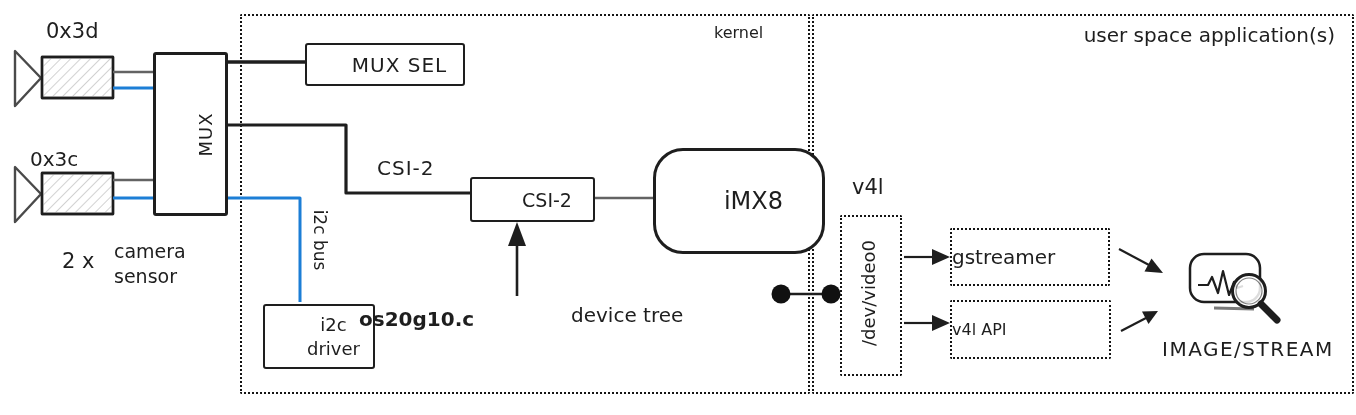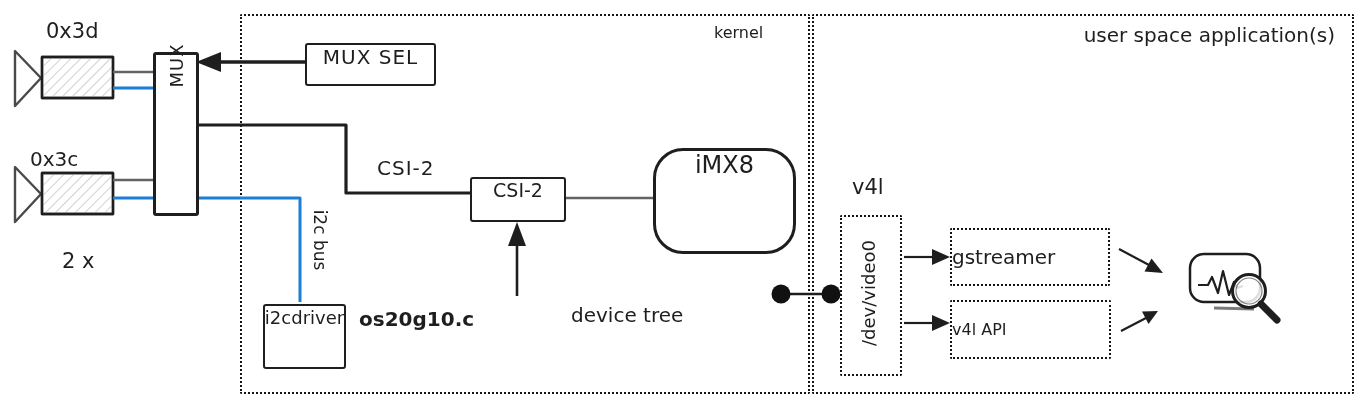--- a/index.html
+++ b/index.html
@@ -9,27 +9,27 @@
   }
   
   .region{position:absolute;border:2.5px dotted #141414;border-radius:2px;background:transparent;z-index:0;}
   .region-kernel{left:240px;top:14px;width:566px;height:376px;}
   .region-user{left:812px;top:14px;width:538px;height:376px;}
 
   svg.wires{position:absolute;left:0;top:0;z-index:1;}
 
   
   .box{position:absolute;background:#ffffff;border:2.5px solid #1e1e1e;border-radius:3px;
-       display:flex;align-items:flex-start;justify-content:center;z-index:2;}
+       display:flex;align-items:center;justify-content:center;z-index:2;padding-left:29px;}
   .box-mux{left:153px;top:52px;width:40px;height:158px;border-width:3px;}
   .box-muxsel{left:305px;top:43px;width:127px;height:39px;font-size:20px;letter-spacing:1px;}
   .box-csi2{left:470px;top:177px;width:92px;height:41px;font-size:19px;}
   .box-imx8{left:653px;top:148px;width:137px;height:100px;border-radius:30px;border-width:3px;font-size:24px;}
   .box-dst{left:473px;top:300px;width:90px;height:58px;font-size:21px;letter-spacing:1px;}
-  .box-i2cdrv{left:263px;top:304px;width:79px;height:61px;font-size:18px;line-height:24px;text-align:center;flex-direction:row;}
+  .box-i2cdrv{left:263px;top:304px;width:79px;height:61px;font-size:18px;line-height:24px;text-align:center;flex-direction:column;}
 
   
   .dashed{position:absolute;background:transparent;border:2.5px dotted #141414;border-radius:2px;
           display:flex;align-items:center;justify-content:flex-start;z-index:2;}
   .dashed-video0{left:840px;top:215px;width:58px;height:157px;}
   .dashed-gst{left:950px;top:228px;width:156px;height:54px;font-size:20px;}
   .dashed-v4lapi{left:950px;top:300px;width:157px;height:55px;font-size:16px;}
 
   .lbl{position:absolute;z-index:3;white-space:nowrap;}
   .rot-ccw{transform:rotate(-90deg);}
@@ -145,24 +145,29 @@
     <span>v4l API</span>
   </div>
 
   <div class="lbl" style="left:714px;top:23px;font-size:16px;">kernel</div>
   <div class="lbl" style="left:1335px;top:23px;font-size:20px;transform:translateX(-100%);">user space application(s)</div>
 
   <div class="lbl" style="left:46px;top:19px;font-size:21px;">0x3d</div>
   <div class="lbl" style="left:30px;top:137px;font-size:20px;margin-top:10px;">0x3c</div>
 
   <div class="lbl" style="left:62px;top:249px;font-size:21px;text-align:center;">2 x</div>
+  <div class="lbl" style="left:114px;top:239px;font-size:19px;line-height:25px;">
+    <div>camera</div>
+    <div>sensor</div>
+  </div>
 
   <div class="lbl" style="left:377px;top:156px;font-size:20px;letter-spacing:1px;">CSI-2</div>
 
   <div class="lbl rot-cw" style="left:279px;top:229px;width:80px;height:22px;text-align:center;font-size:17px;">i2c bus</div>
 
   <div class="lbl" style="left:359px;top:307px;font-size:20px;font-weight:bold;">os20g10.c</div>
   <div class="lbl" style="left:571px;top:303px;font-size:20px;">device tree</div>
 
   <div class="lbl" style="left:852px;top:175px;font-size:21px;">v4l</div>
 
+  <div class="lbl" style="left:1162px;top:337px;font-size:20px;letter-spacing:1.5px;">IMAGE/STREAM</div>
 
 </div>
 
 </body></html>

